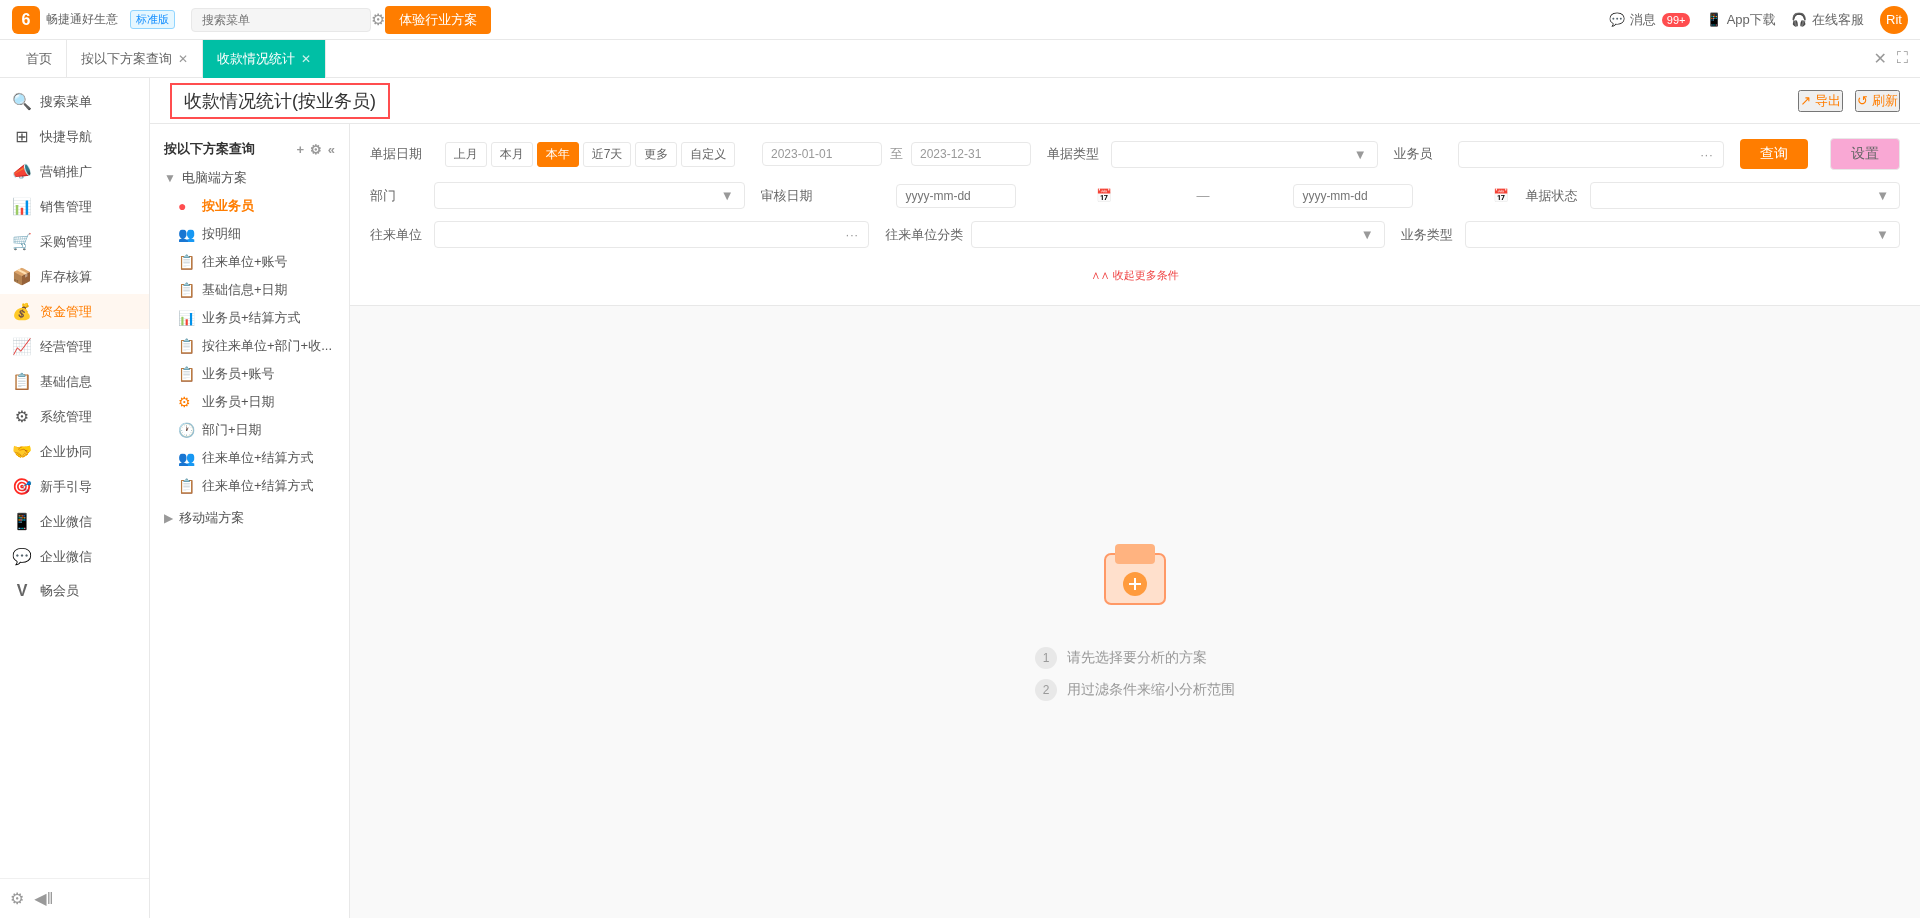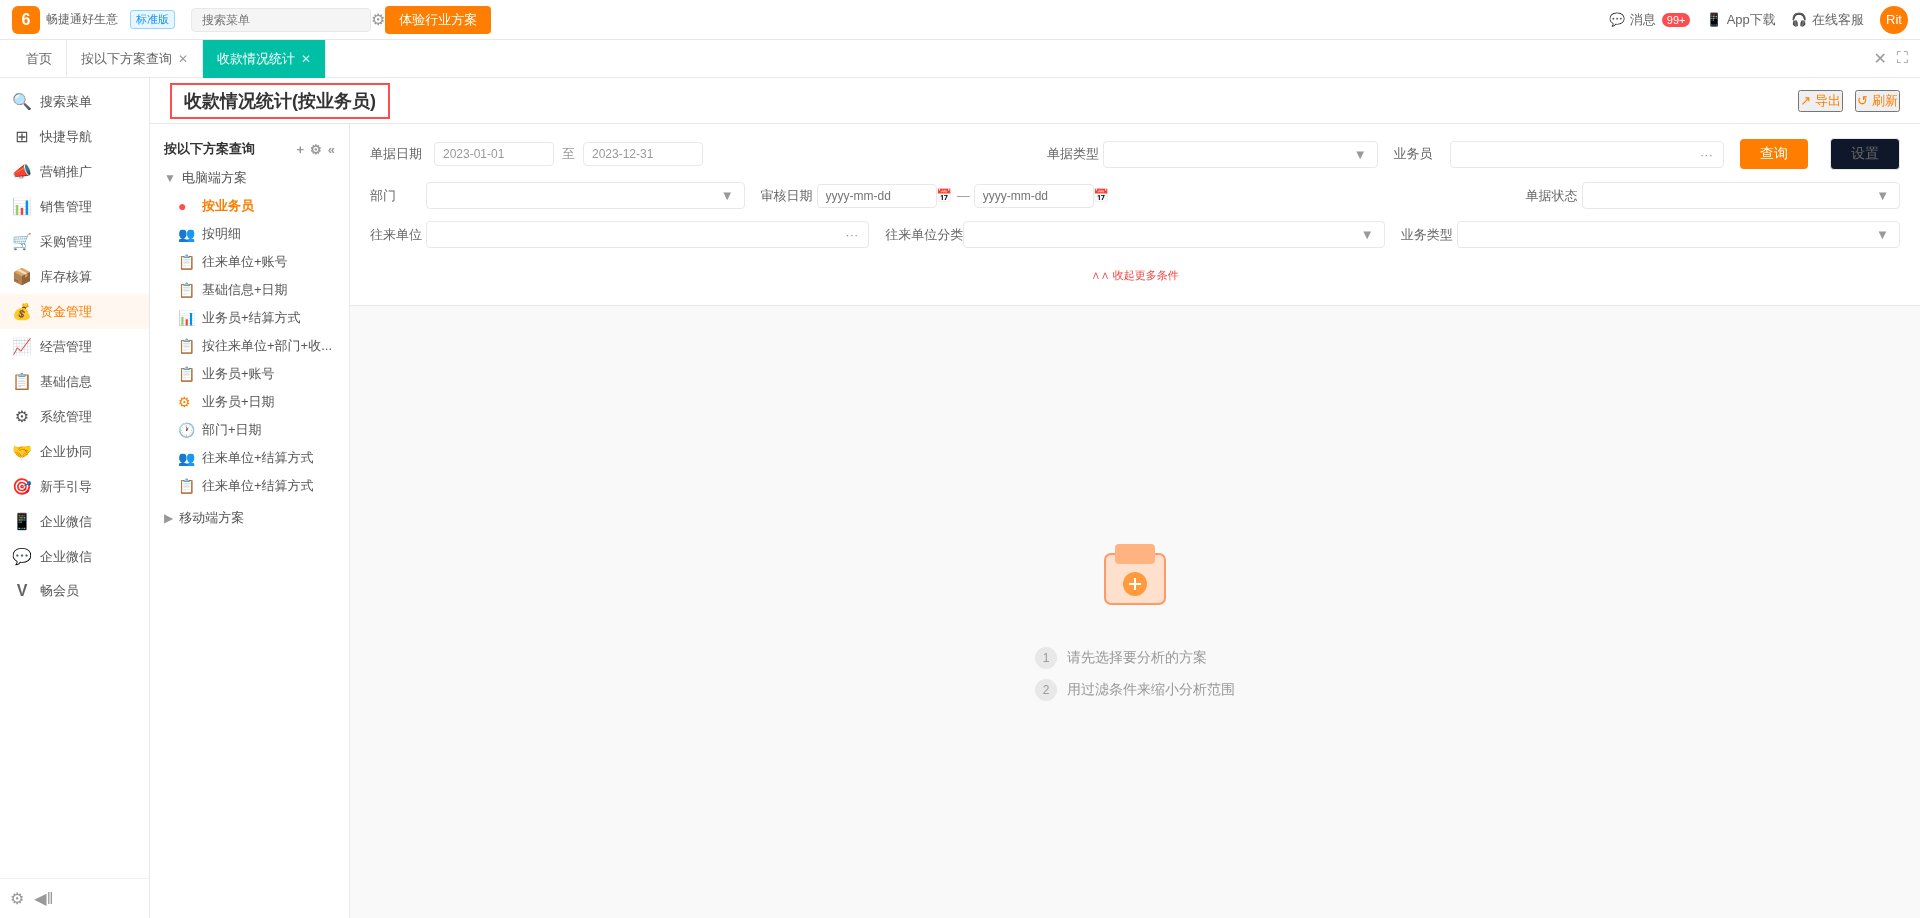--- a/index.html
+++ b/index.html
@@ -36,40 +36,40 @@
     .tabs-bar-expand { color: #999; font-size: 16px; cursor: pointer; }
     .sidebar-nav { flex: 1; overflow-y: auto; padding: 6px 0; }
     .sidebar-item { display: flex; align-items: center; padding: 8px 12px; cursor: pointer; font-size: 13px; color: #555; gap: 8px; }
     .sidebar-item.active { background: #fff7f0; color: #ff7d00; }
     .sidebar-item .item-icon { font-size: 16px; width: 20px; text-align: center; }
     .sidebar-bottom { padding: 10px; border-top: 1px solid #f0f0f0; display: flex; gap: 10px; }
     .sidebar-bottom-icon { color: #999; font-size: 16px; cursor: pointer; }
 
     
     .page-header { display: flex; align-items: center; background: #fff; padding: 0 20px; height: 46px; border-bottom: 1px solid #e8e8e8; flex-shrink: 0; }
-    .page-title { font-size: 18px; font-weight: bold; color: #333; border: 2px solid #ff4d4f; padding: 4px 12px; }
+    .page-title { font-size: 18px; font-weight: normal; color: #333; border: 2px solid #ff4d4f; padding: 4px 12px; }
     .page-header-actions { margin-left: auto; display: flex; gap: 12px; }
     .export-btn { color: #ff7d00; cursor: pointer; font-size: 13px; display: flex; align-items: center; gap: 4px; }
 
     
     .filter-panel { background: #fff; padding: 14px 20px; border-bottom: 1px solid #e8e8e8; flex-shrink: 0; }
     .filter-row { display: flex; align-items: center; margin-bottom: 12px; gap: 16px; flex-wrap: wrap; }
     .filter-row:last-child { margin-bottom: 0; }
-    .filter-item { display: flex; align-items: center; flex: 1; min-width: 280px; }
+    .filter-item { display: flex; align-items: center; gap: 8px; flex: 1; min-width: 280px; justify-content: space-between; }
     .filter-label { color: #666; font-size: 13px; white-space: nowrap; min-width: 56px; }
     .filter-input { flex: 1; border: 1px solid #e8e8e8; border-radius: 4px; padding: 5px 10px; font-size: 13px; color: #999; display: flex; align-items: center; gap: 4px; cursor: pointer; }
     .filter-input .arrow { margin-left: auto; color: #999; }
     .filter-date-group { display: flex; align-items: center; gap: 4px; }
     .date-quick-btn { padding: 3px 8px; border: 1px solid #e8e8e8; border-radius: 3px; cursor: pointer; font-size: 12px; color: #666; background: #fff; }
     .date-quick-btn.active { background: #ff7d00; color: #fff; border-color: #ff7d00; }
     .date-range { display: flex; align-items: center; gap: 4px; margin-left: 8px; }
     .date-input { border: 1px solid #e8e8e8; border-radius: 4px; padding: 4px 8px; font-size: 12px; color: #999; width: 120px; }
     .filter-btn-group { display: flex; align-items: center; gap: 22px; }
     .query-btn { background: #ff7d00; color: #fff; border: none; border-radius: 4px; padding: 6px 20px; font-size: 14px; cursor: pointer; }
-    .set-btn { background: #0f172a; color: #666; border: 1px solid #e8e8e8; border-radius: 4px; padding: 6px 20px; font-size: 14px; cursor: pointer; text-align: right; }
+    .set-btn { background: #f9a8d4; color: #666; border: 1px solid #e8e8e8; border-radius: 4px; padding: 6px 20px; font-size: 14px; cursor: pointer; text-align: right; }
     .collapse-btn { text-align: center; padding: 8px; color: #ef4444; cursor: pointer; font-size: 11px; margin-top: 4px; }
 
     
     .scheme-panel { width: 200px; background: #fff; border-right: 1px solid #e8e8e8; padding: 10px 0; flex-shrink: 0; overflow-y: auto; }
     .scheme-header { display: flex; align-items: center; padding: 6px 14px; font-size: 13px; color: #333; font-weight: bold; gap: 8px; }
     .scheme-header-icons { margin-left: auto; display: flex; gap: 6px; color: #999; cursor: pointer; }
     .scheme-group { margin-bottom: 4px; }
     .scheme-group-title { display: flex; align-items: center; padding: 5px 14px; font-size: 13px; color: #555; cursor: pointer; gap: 6px; }
     .scheme-group-title .chevron { color: #999; font-size: 12px; }
     .scheme-item { display: flex; align-items: center; padding: 5px 14px 5px 28px; font-size: 13px; color: #555; cursor: pointer; gap: 6px; }
@@ -308,20 +308,28 @@
           </div>
         </div>
 
         <div class="filter-content">
 
           <div class="filter-panel">
 
             <div class="filter-row">
               <div class="filter-item" style="flex:2;min-width:450px;">
                 <span class="filter-label">单据日期</span>
+                <div class="filter-date-group">
+                  <button class="date-quick-btn">上月</button>
+                  <button class="date-quick-btn">本月</button>
+                  <button class="date-quick-btn active">本年</button>
+                  <button class="date-quick-btn">近7天</button>
+                  <button class="date-quick-btn">更多</button>
+                  <button class="date-quick-btn">自定义</button>
+                </div>
                 <div class="date-range">
                   <input class="date-input" type="text" value="2023-01-01" style="">
                   <span class="dash">至</span>
                   <input class="date-input" type="text" value="2023-12-31" style="">
                 </div>
               </div>
               <div class="filter-item">
                 <span class="filter-label">单据类型</span>
                 <div class="filter-input">
                   <span class="arrow">▼</span>

